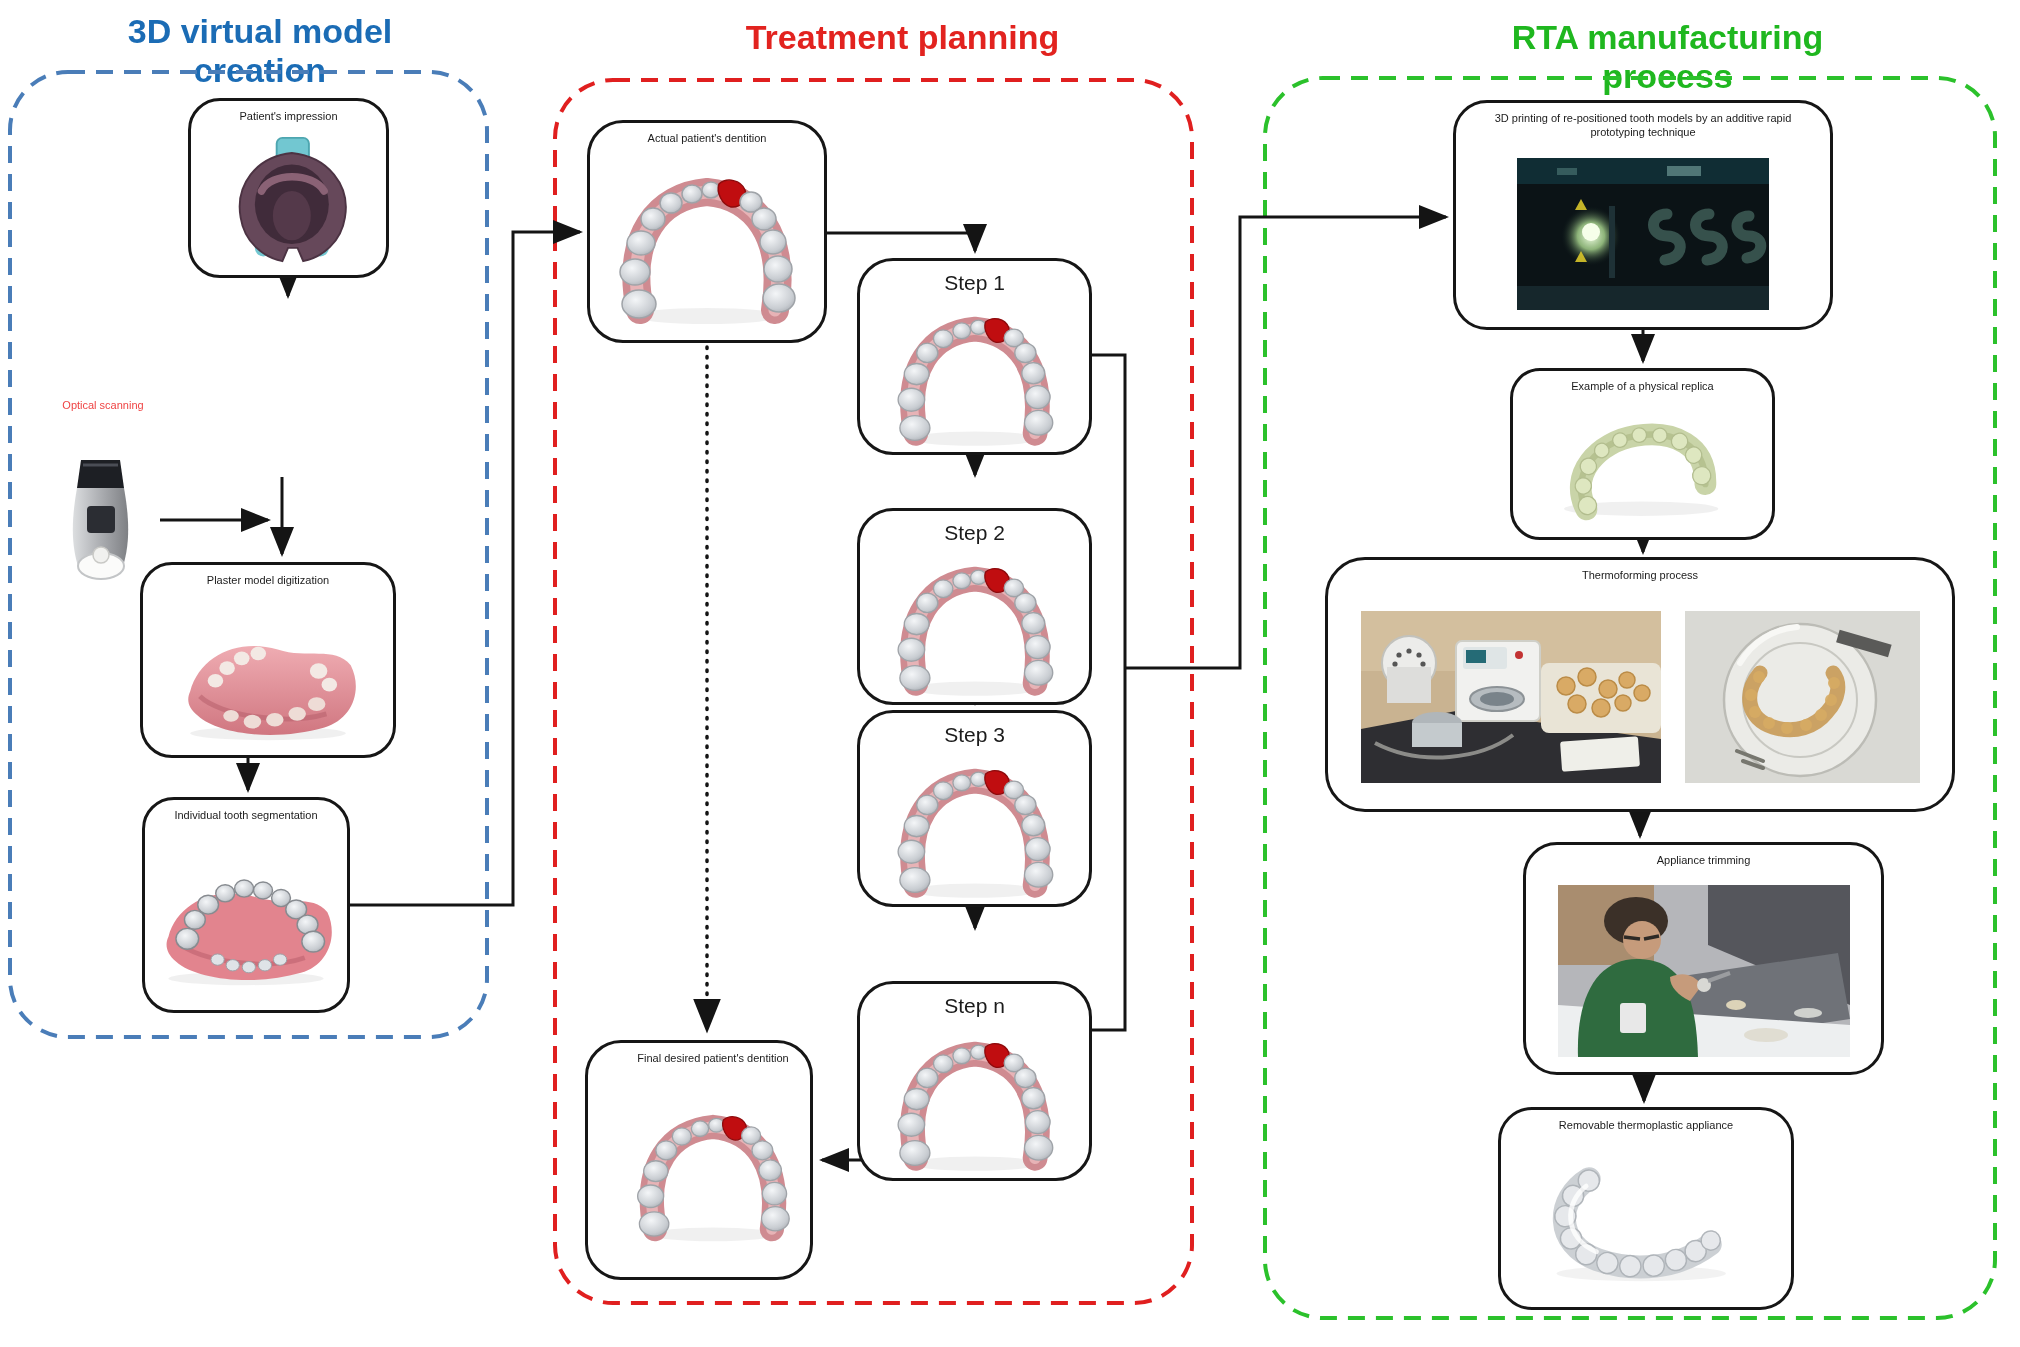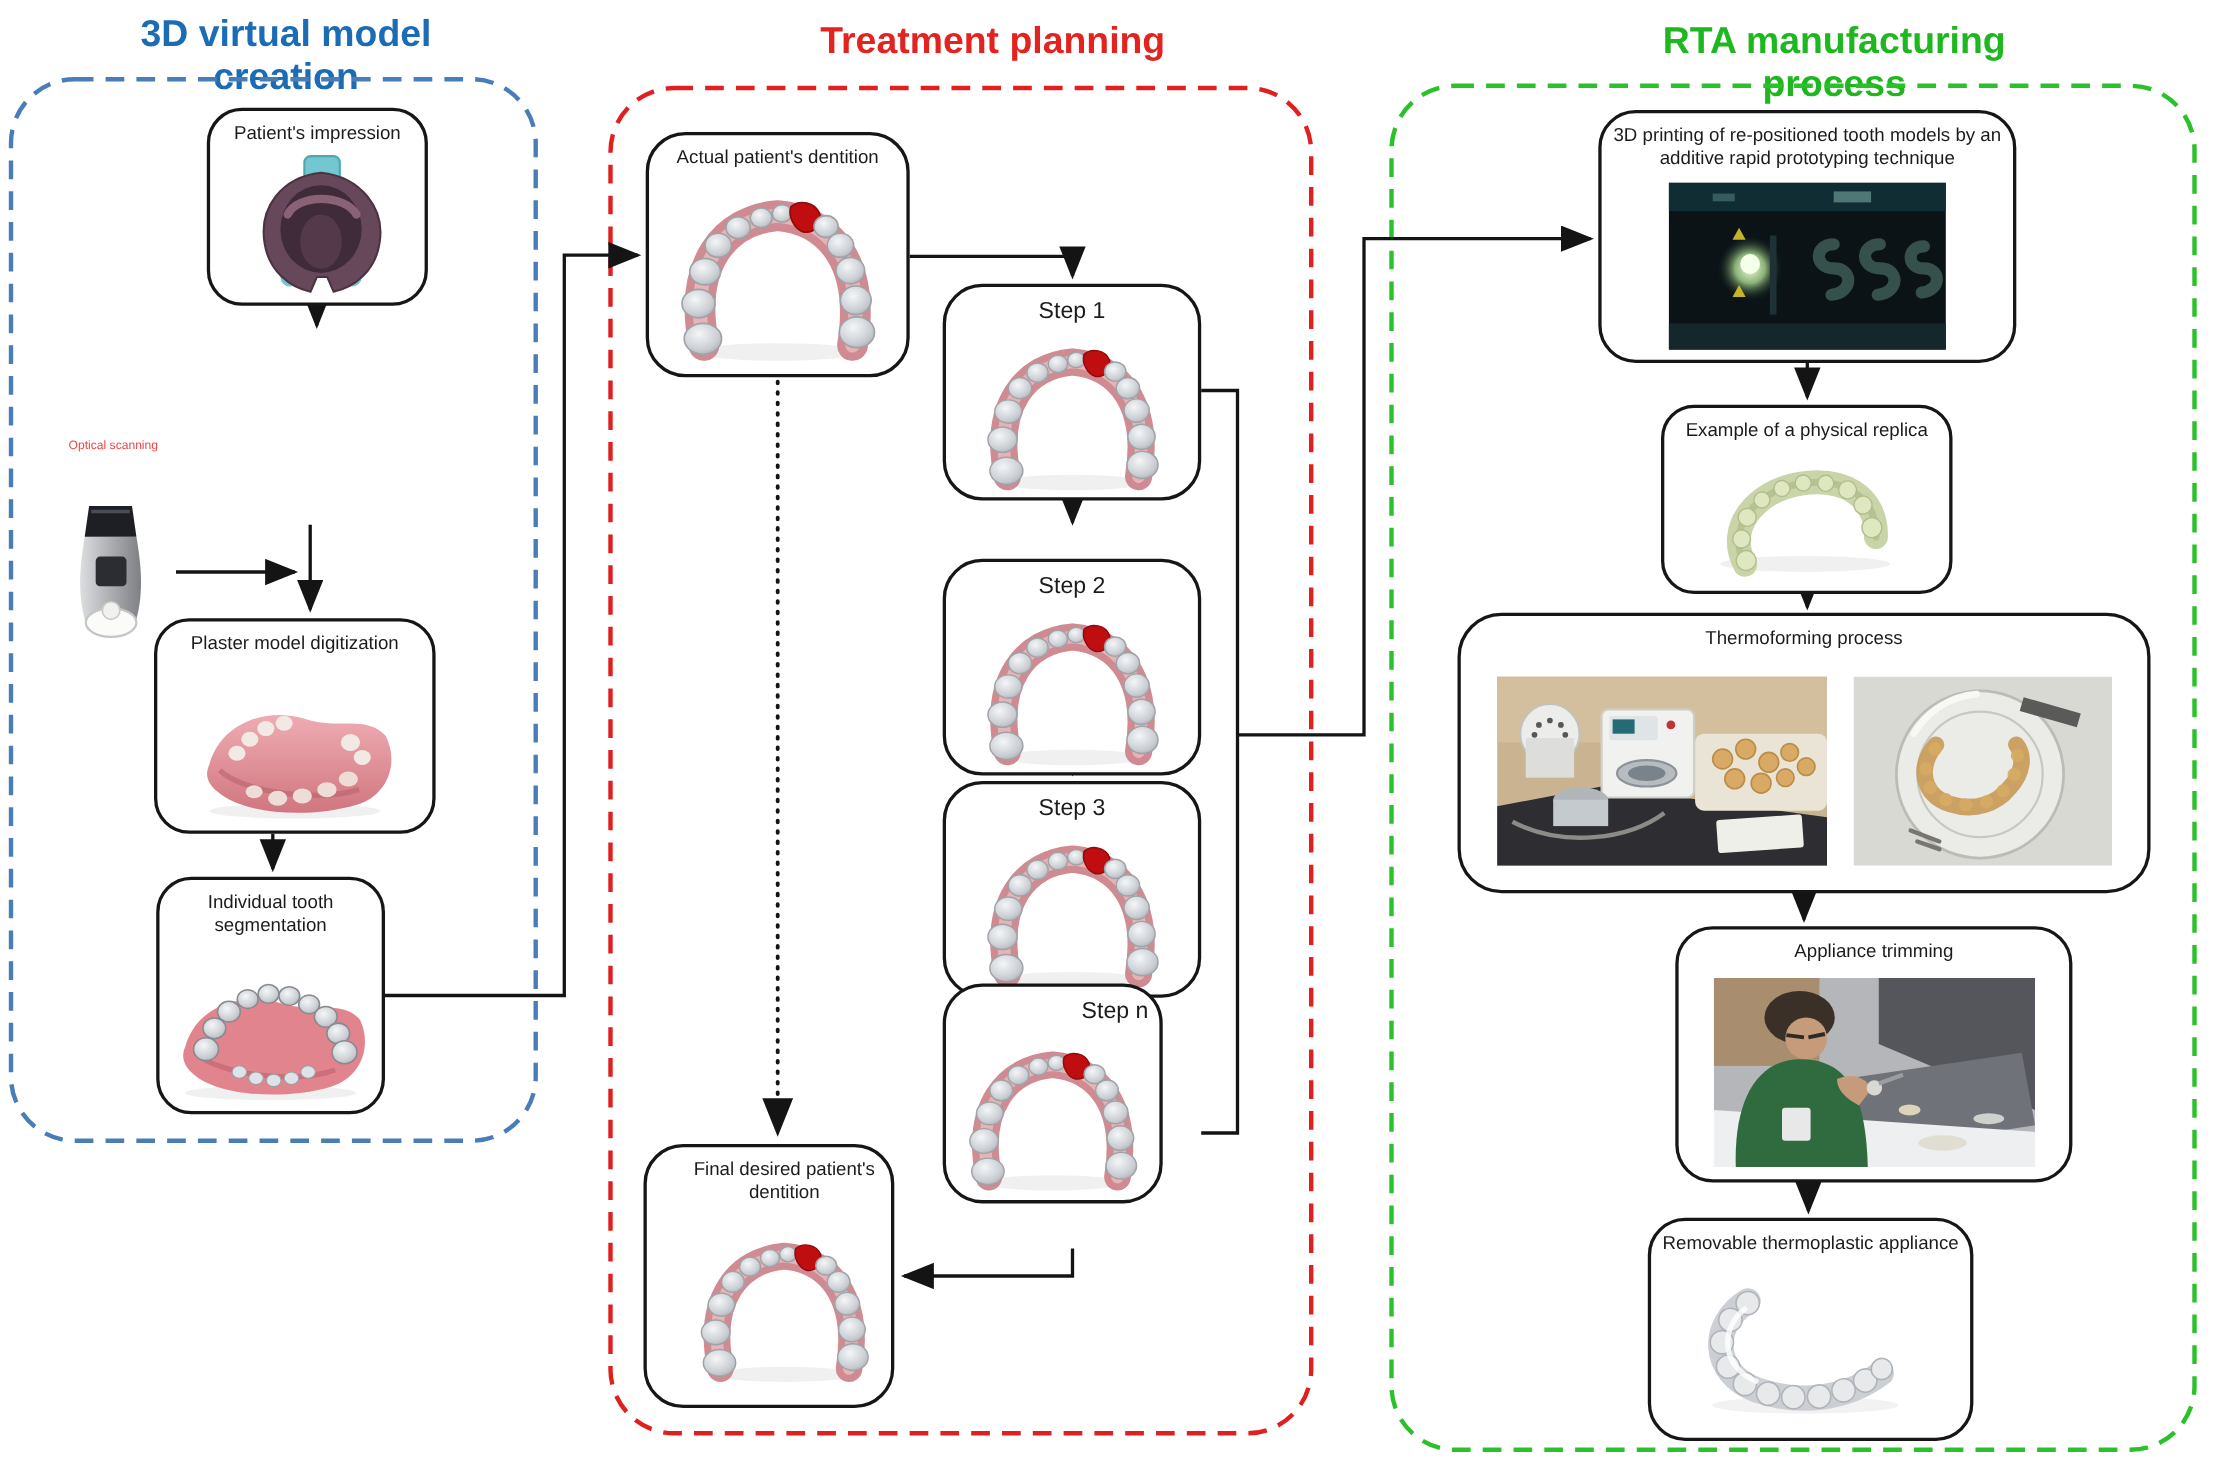--- a/index.html
+++ b/index.html
@@ -4,21 +4,21 @@
 <style>
   html,body{margin:0;padding:0;background:#fff;}
   #stage{position:relative;width:2020px;height:1347px;background:#ffffff;
          font-family:"Liberation Sans",sans-serif;overflow:hidden;}
   .sec-title{position:absolute;font-weight:bold;font-size:34px;text-align:center;
              letter-spacing:0;}
   #layer{position:absolute;left:0;top:0;z-index:1;}
   .node{position:absolute;z-index:2;background:#fff;border:3px solid #161616;
         border-radius:32px;display:flex;flex-direction:column;align-items:center;
         box-sizing:border-box;}
-  .node .label{font-size:17px;line-height:1.25;color:#1b1b1b;text-align:center;
+  .node .label{font-size:11px;line-height:1.25;color:#1b1b1b;text-align:center;
                padding:9px 10px 2px;}
   .node .label.big{font-size:21px;}
   .imgwrap{flex:1;display:flex;align-items:center;justify-content:center;width:100%;}
   .photos{display:flex;flex-direction:row;gap:24px;align-items:center;justify-content:center;flex:1;width:100%;}
   #optical-label{position:absolute;left:48px;top:398px;width:110px;z-index:2;
                  font-size:11px;line-height:1.3;text-align:center;color:#ef4444;}
   #scanner{position:absolute;left:62px;top:452px;z-index:2;}
 </style>
 </head>
 <body>
@@ -211,21 +211,21 @@
 
   <div class="node" style="left:857px;top:710px;width:235px;height:197px;border-radius:36px;">
     <div class="label big">Step 3</div>
     <div class="imgwrap">
         <svg width="200" height="152" viewBox="0 0 224 172">
           <use href="#arch"></use>
         </svg>
       </div>
   </div>
 
-  <div class="node" style="left:857px;top:894px;width:200px;height:200px;border-radius:36px;align-items:flex-end;">
+  <div class="node" style="left:857px;top:981px;width:235px;height:200px;border-radius:36px;">
     <div class="label big">Step n</div>
     <div class="imgwrap">
         <svg width="200" height="152" viewBox="0 0 224 172">
           <use href="#arch"></use>
         </svg>
       </div>
   </div>
 
   <div class="node" style="left:585px;top:1040px;width:228px;height:240px;border-radius:36px;padding-left:28px;">
     <div class="label">Final desired patient's dentition</div>

